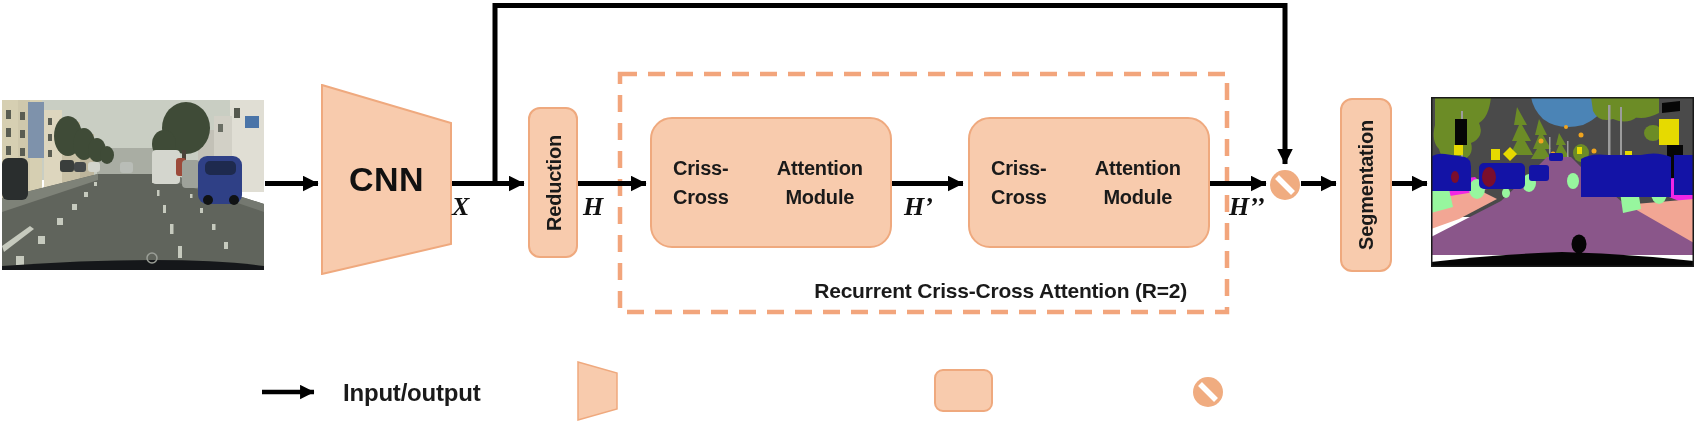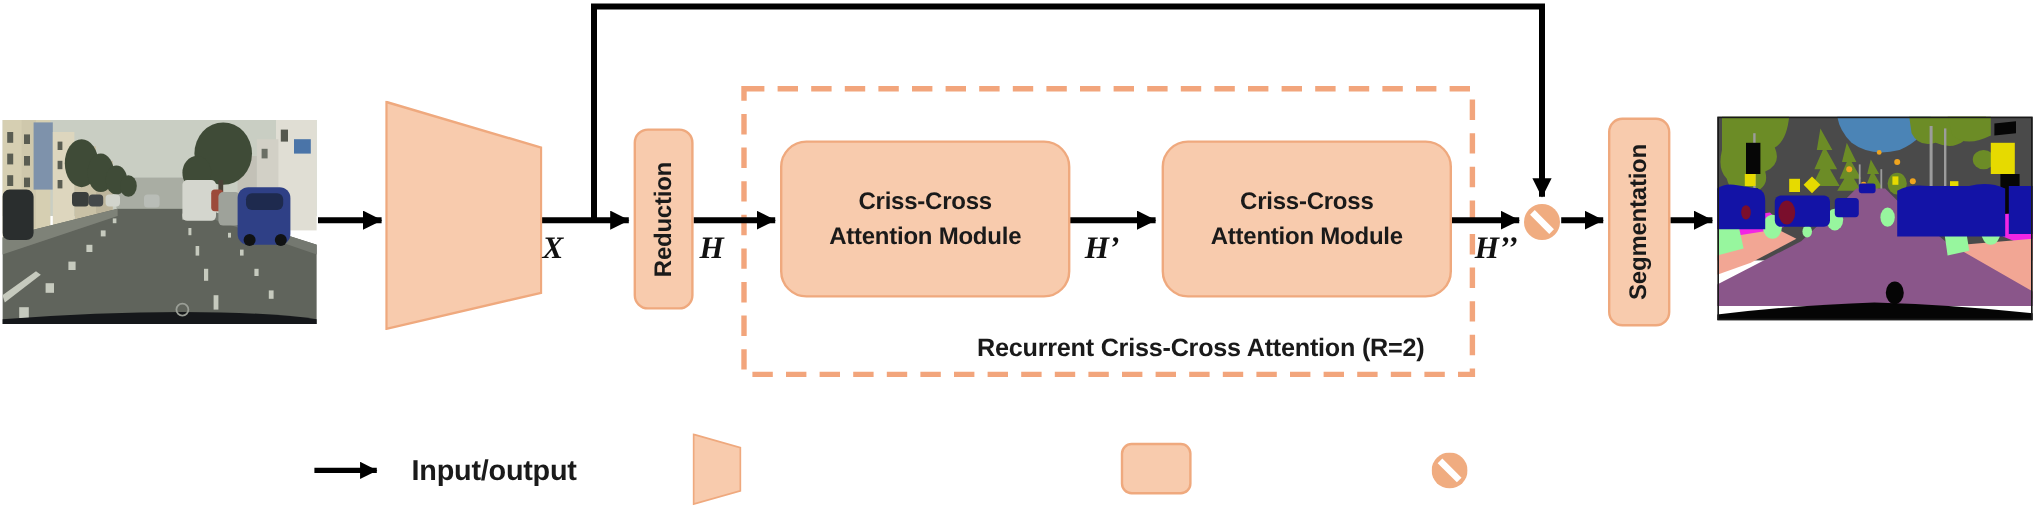--- a/index.html
+++ b/index.html
@@ -9,21 +9,21 @@
   }
   .abs{position:absolute;}
   svg{display:block;}
   
   .opbox{
     position:absolute;background:#F8CBAD;border:2px solid #EFA97E;box-sizing:border-box;
   }
   .r12{border-radius:12px;}
   .r22{border-radius:22px;}
   .module{
-    display:flex;flex-direction:column;align-items:center;justify-content:center;
+    display:flex;flex-direction:row;align-items:center;justify-content:center;
     font-weight:bold;font-size:20px;line-height:29px;color:#1a1a1a;letter-spacing:-0.2px;
     text-align:center;
   }
   .vlabel{
     position:absolute;text-align:center;font-weight:bold;color:#1a1a1a;
     font-size:20px;letter-spacing:-0.2px;transform:rotate(-90deg);
     display:flex;align-items:center;justify-content:center;
   }
   .flabel{ 
     position:absolute;font-weight:bold;font-style:italic;font-size:26px;color:#111;
@@ -230,20 +230,21 @@
       <line x1="1392" y1="183.5" x2="1427" y2="183.5" marker-end="url(#ah)"></line>
       <polyline points="495,183.5 495,5.5 1285,5.5 1285,164" marker-end="url(#ah)"></polyline>
     </g>
 
     <line x1="262" y1="392" x2="314" y2="392" stroke="#000" stroke-width="4.5" marker-end="url(#ah)"></line>
   </svg>
 
   <svg class="abs" style="left:321px;top:84px;" width="131" height="191" viewBox="0 0 131 191">
     <polygon points="1,1 130,39 130,160 1,190" fill="#F8CBAD" stroke="#EFA97E" stroke-width="2"></polygon>
   </svg>
+  <div class="cnn-label" style="left:322px;top:160px;width:129px;">CNN</div>
 
   <div class="opbox r12" style="left:528px;top:107px;width:50px;height:151px;"></div>
   <div class="vlabel" style="left:477.5px;top:157.5px;width:151px;height:50px;">Reduction</div>
 
   <div class="opbox r22 module" style="left:650px;top:117px;width:242px;height:131px;">
     <span>Criss-Cross</span>
     <span>Attention Module</span>
   </div>
 
   <div class="opbox r22 module" style="left:968px;top:117px;width:242px;height:131px;">

